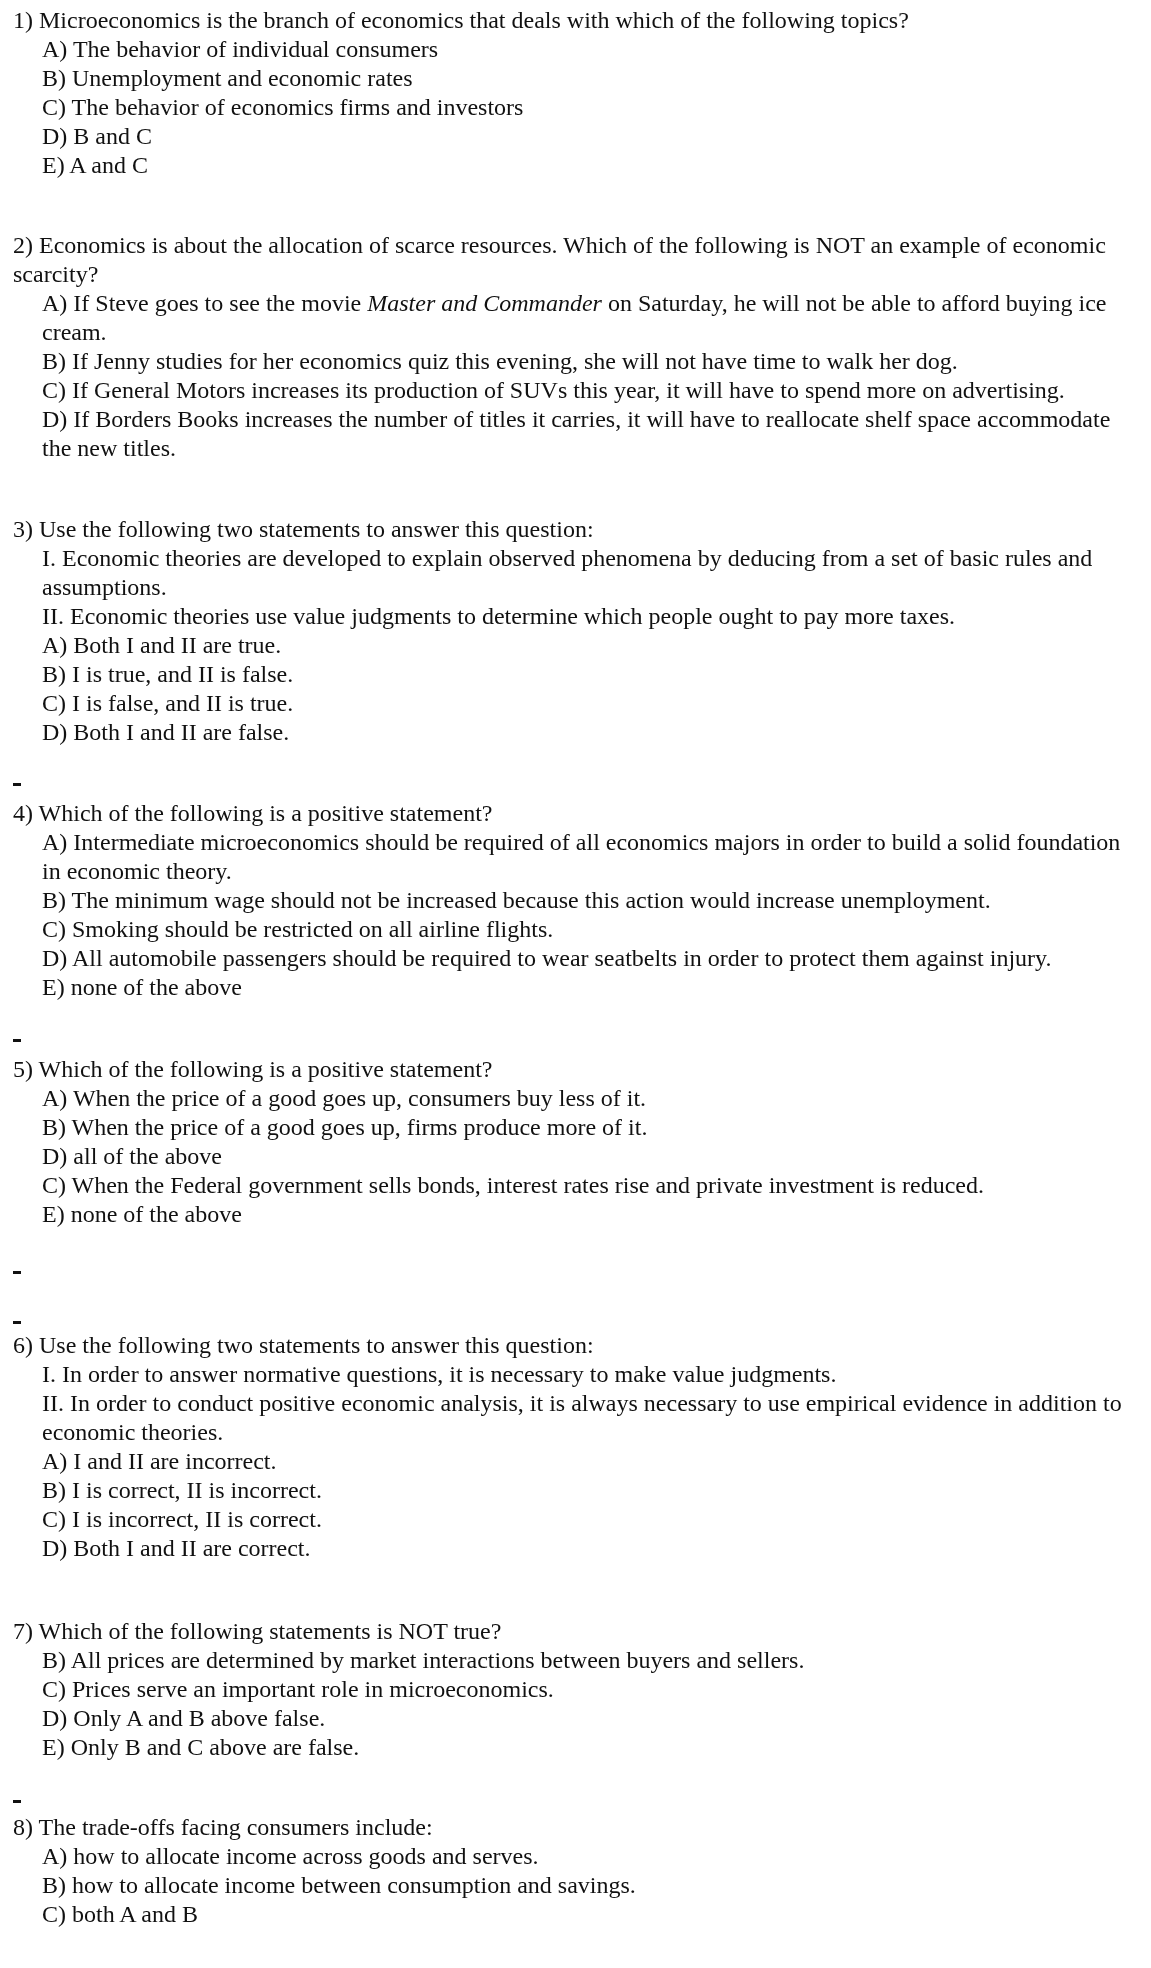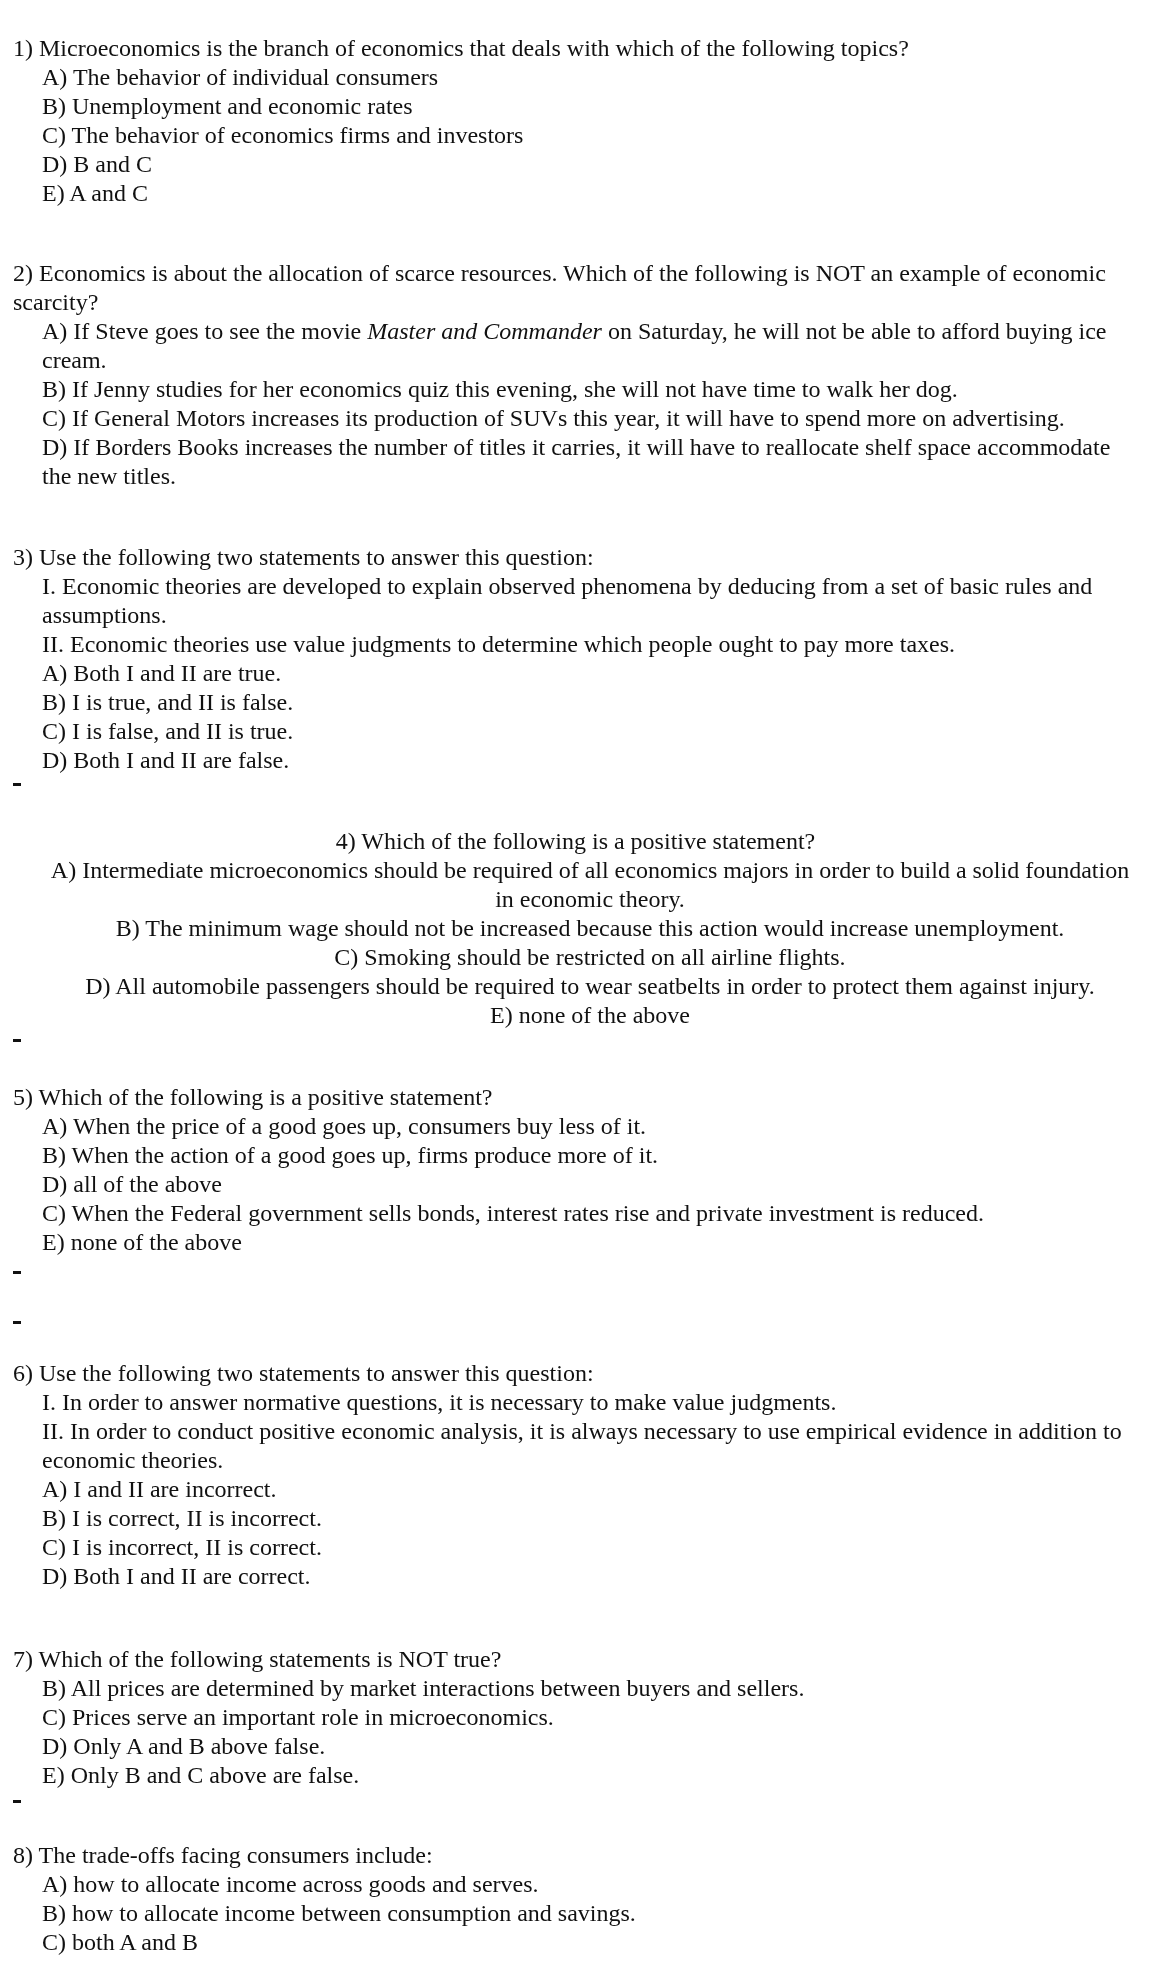--- a/index.html
+++ b/index.html
@@ -2,21 +2,21 @@
 <html><head>
 <meta charset="utf-8">
 <style>
   html, body { margin: 0; padding: 0; background: #ffffff; }
   body {
     width: 1151px; height: 1968px; position: relative; overflow: hidden;
     font-family: "Liberation Serif", serif; color: #111111;
     font-size: 24px; line-height: 29px;
   }
   .q { position: absolute; left: 13px; width: 1125px; }
-  .stem { white-space: normal; margin-top: 28px; }
+  .stem { white-space: normal; }
   .opt { padding-left: 29px; }
   .dash { position: absolute; left: 13px; width: 8px; height: 3px; background: #111; }
   em { }
 </style>
 </head>
 <body>
 
 <div class="q" style="top:6px;">
   <div class="stem"><span>1)</span> <span>Microeconomics is the branch of economics that deals with which of the following topics?</span></div>
   <div class="opt">A) The behavior of individual consumers</div>
@@ -39,35 +39,35 @@
   <div class="opt">I. Economic theories are developed to explain observed phenomena by deducing from a set of basic rules and assumptions.</div>
   <div class="opt">II. Economic theories use value judgments to determine which people ought to pay more taxes.</div>
   <div class="opt">A) Both I and II are true.</div>
   <div class="opt">B) I is true, and II is false.</div>
   <div class="opt">C) I is false, and II is true.</div>
   <div class="opt">D) Both I and II are false.</div>
 </div>
 
 <div class="dash" style="top:783px;"></div>
 
-<div class="q" style="top:799px;text-align:center;">
+<div class="q" style="top:799px;">
   <div class="stem"><span>4)</span> <span>Which of the following is a positive statement?</span></div>
   <div class="opt">A) Intermediate microeconomics should be required of all economics majors in order to build a solid foundation in economic theory.</div>
   <div class="opt">B) The minimum wage should not be increased because this action would increase unemployment.</div>
   <div class="opt">C) Smoking should be restricted on all airline flights.</div>
   <div class="opt">D) All automobile passengers should be required to wear seatbelts in order to protect them against injury.</div>
   <div class="opt">E) none of the above</div>
 </div>
 
 <div class="dash" style="top:1039px;"></div>
 
 <div class="q" style="top:1055px;">
   <div class="stem"><span>5)</span> <span>Which of the following is a positive statement?</span></div>
   <div class="opt">A) When the price of a good goes up, consumers buy less of it.</div>
-  <div class="opt">B) When the action of a good goes up, firms produce more of it.</div>
+  <div class="opt">B) When the price of a good goes up, firms produce more of it.</div>
   <div class="opt">D) all of the above</div>
   <div class="opt">C) When the Federal government sells bonds, interest rates rise and private investment is reduced.</div>
   <div class="opt">E) none of the above</div>
 </div>
 
 <div class="dash" style="top:1271px;"></div>
 <div class="dash" style="top:1321px;"></div>
 
 <div class="q" style="top:1331px;">
   <div class="stem"><span>6)</span> <span>Use the following two statements to answer this question:</span></div>

